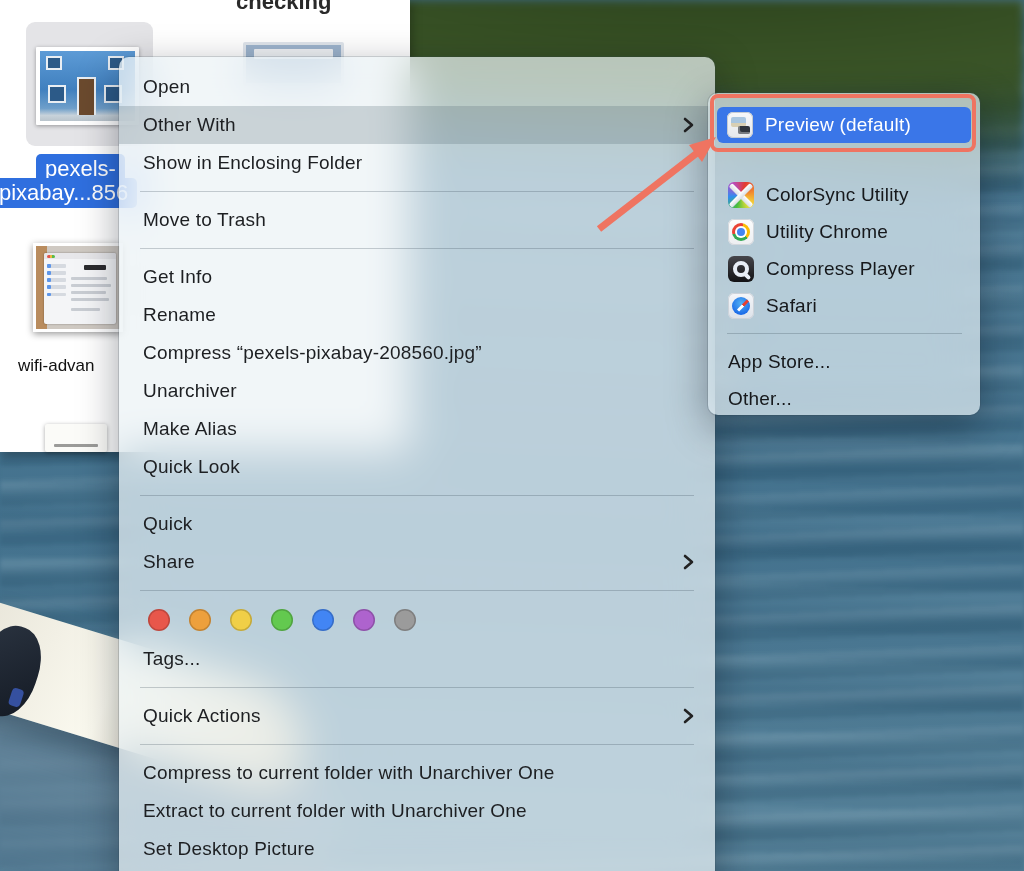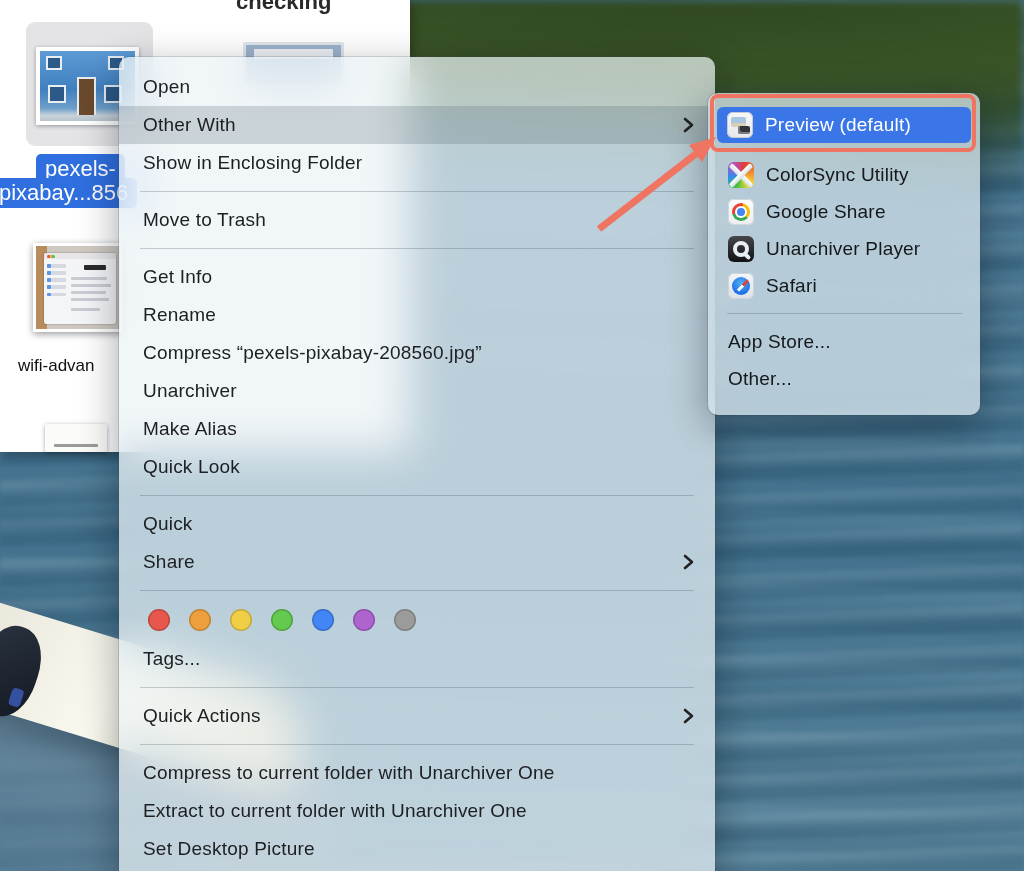--- a/index.html
+++ b/index.html
@@ -83,21 +83,21 @@
   
   .submenu{position:absolute;left:708px;top:93px;width:272px;height:322px;border-radius:10px;
     background:rgba(231,241,245,.70);backdrop-filter:blur(22px) saturate(1.2);
     -webkit-backdrop-filter:blur(22px) saturate(1.2);
     box-shadow:0 12px 40px rgba(0,10,20,.38),0 0 0 1px rgba(60,80,90,.18);
     padding-top:14px;z-index:6;}
   .smi{height:37px;display:flex;align-items:center;gap:12px;padding:0 14px 0 20px;
     font-size:19px;color:#16181b;letter-spacing:.2px;}
   .smi.first{height:36px;margin:0 9px;border-radius:6px;color:#fff;padding:0 10px;}
   .smi.noicon{}
-  .gap-top{margin-top:13px;}
+  .gap-top{margin-top:33px;}
   .appico{width:26px;height:26px;border-radius:6px;position:relative;flex:none;overflow:hidden;}
 
   
   .ico-preview{background:linear-gradient(180deg,#f7f8fa,#e6e8ec);box-shadow:inset 0 0 0 1px #c6cbd2;}
   .ico-preview .ph{position:absolute;left:4px;top:5px;width:15px;height:10px;border-radius:2px;
     background:linear-gradient(180deg,#a9c6e0 0 55%,#d8cfb4 55%);}
   .ico-preview .cam{position:absolute;right:3px;bottom:4px;width:12px;height:8px;border-radius:2px;background:#30353d;
     box-shadow:inset 2px -2px 0 rgba(255,255,255,.35);}
   .ico-colorsync{background:conic-gradient(from 20deg,#e23b33,#f2902f,#f4e13c,#49bd3c,#2f8df0,#b44fc9,#e23b33);}
   .ico-colorsync .bar1,.ico-colorsync .bar2{position:absolute;left:-2px;top:11px;width:30px;height:5px;
@@ -298,28 +298,28 @@
         <div class="bar1"></div>
           <div class="bar2"></div>
       </div>
       <span>ColorSync Utility</span>
     </div>
     <div class="smi">
       <div class="appico ico-chrome">
         <div class="wheel"></div>
           <div class="hub"></div>
       </div>
-      <span>Google Share</span>
+      <span>Utility Chrome</span>
     </div>
     <div class="smi">
       <div class="appico ico-qt">
         <div class="ring"></div>
           <div class="tail"></div>
       </div>
-      <span>Unarchiver Player</span>
+      <span>Compress Player</span>
     </div>
     <div class="smi">
       <div class="appico ico-safari">
         <div class="dial"></div>
           <div class="needle"></div>
       </div>
       <span>Safari</span>
     </div>
     <div class="sep" style="margin:9px 18px 9px 19px;"></div>
     <div class="smi noicon">

